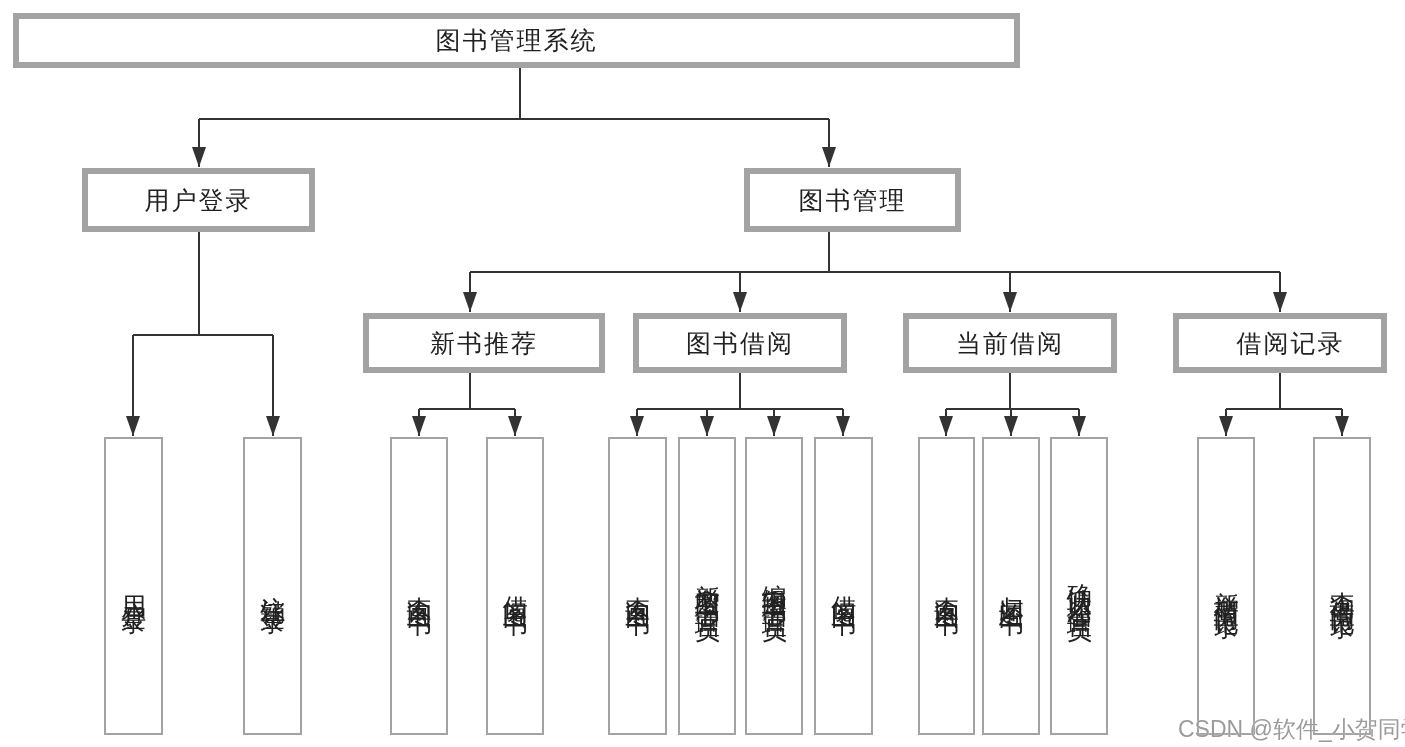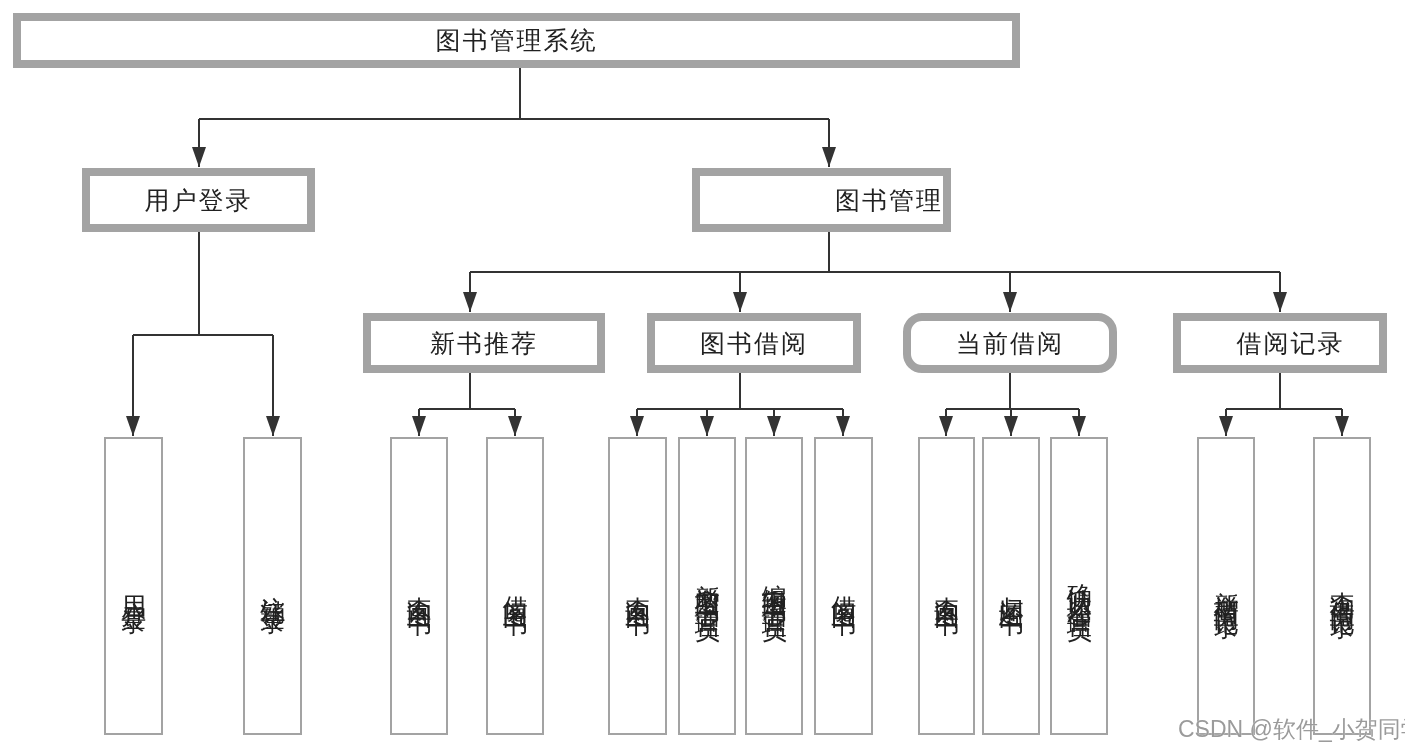--- a/index.html
+++ b/index.html
@@ -2,21 +2,21 @@
 <html lang="zh"><head>
 <meta charset="utf-8">
 <style>
   html,body{margin:0;padding:0;background:#ffffff;}
   .canvas{
     position:relative;width:1405px;height:747px;background:#ffffff;overflow:hidden;
     font-family:"Liberation Sans","DejaVu Sans",sans-serif;color:#212121;
   }
   .connector-layer{position:absolute;left:0;top:0;width:1405px;height:747px;}
   .box{
-    position:absolute;box-sizing:border-box;background:#ffffff;border:8px solid #a3a3a3;
+    position:absolute;box-sizing:border-box;background:#ffffff;border:6px solid #a3a3a3;
     display:flex;align-items:center;justify-content:center;text-align:center;
   }
   .h-label{font-size:25px;letter-spacing:2px;white-space:nowrap;}
   .v-node{border-width:2.5px;}
   .v-label{
     writing-mode:vertical-rl;text-orientation:mixed;
     font-size:25px;line-height:1.18;letter-spacing:5px;white-space:nowrap;
   }
   .watermark{
     position:absolute;left:1178px;top:714px;width:225px;
@@ -72,31 +72,31 @@
     </g>
   </svg>
 
   <div class="box" style="left:13px;top:13px;width:1007px;height:55px;">
     <span class="h-label">图书管理系统</span>
   </div>
 
   <div class="box" style="left:82px;top:168px;width:233px;height:64px;">
     <span class="h-label">用户登录</span>
   </div>
-  <div class="box" style="left:692px;top:168px;width:259px;height:64px;justify-content:flex-end;">
+  <div class="box" style="left:744px;top:168px;width:217px;height:64px;">
     <span class="h-label">图书管理</span>
   </div>
 
   <div class="box" style="left:363px;top:313px;width:242px;height:60px;">
     <span class="h-label">新书推荐</span>
   </div>
-  <div class="box" style="left:647px;top:313px;width:214px;height:60px;">
+  <div class="box" style="left:633px;top:313px;width:214px;height:60px;">
     <span class="h-label">图书借阅</span>
   </div>
-  <div class="box" style="left:903px;top:313px;width:214px;height:60px;border-radius:19px;">
+  <div class="box" style="left:903px;top:313px;width:214px;height:60px;">
     <span class="h-label">当前借阅</span>
   </div>
   <div class="box" style="left:1173px;top:313px;width:214px;height:60px;padding-left:21px;">
     <span class="h-label">借阅记录</span>
   </div>
 
   <div class="box v-node" style="left:104px;top:437px;width:59px;height:298px;">
     <span class="v-label">用户登录</span>
   </div>
   <div class="box v-node" style="left:243px;top:437px;width:59px;height:298px;">

